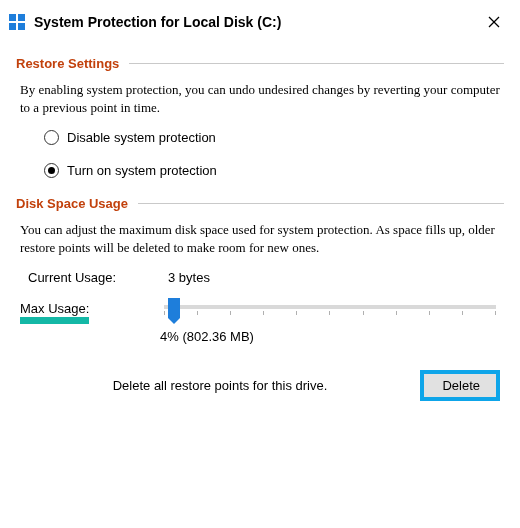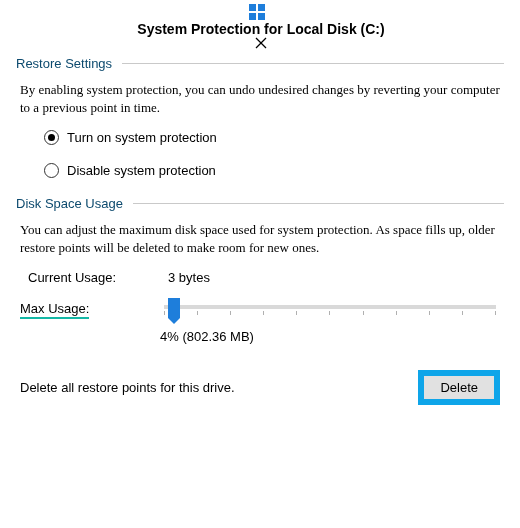--- a/index.html
+++ b/index.html
@@ -9,22 +9,21 @@
     font-family: "Segoe UI", Tahoma, sans-serif;
     font-size: 13px;
     color: #000;
     background: #fff;
     overflow: hidden;
   }
   .titlebar {
     display: flex;
     align-items: center;
     height: 32px;
-    padding: 3px 6px 0 8px;
-    flex-direction: column;
+    padding: 12px 6px 0 8px;
   }
   .titlebar .app-icon {
     width: 18px; height: 18px;
     margin-right: 8px;
     display: flex; flex-wrap: wrap;
   }
   .titlebar .app-icon span {
     width: 7px; height: 7px; margin: 1px;
     background: #1e7edb;
   }
@@ -39,21 +38,22 @@
     cursor: pointer;
   }
   .titlebar .close svg { width: 12px; height: 12px; }
   .content {
     padding: 8px 16px 0 16px;
   }
   .section-header {
     display: flex;
     align-items: center;
     margin: 16px 0 10px 0;
-    color: #0c4a6e;
+    color: #c2410c;
+    font-weight: bold;
   }
   .section-header .label {
     font-size: 13px;
     white-space: nowrap;
     padding-right: 10px;
   }
   .section-header .rule {
     flex: 1;
     height: 1px;
     background: #c9c9c9;
@@ -127,35 +127,35 @@
     justify-content: space-between;
   }
   .ticks span{
     width:1px;height:4px;background:#b0b0b0;display:block;
   }
   .slider-value {
     text-align: left;
     margin-top: 10px;
   }
   .underline-key {
-    border-bottom: 2px solid #14b8a6;
+    border-bottom: 7px solid #14b8a6;
     display:inline-block;
     padding-bottom:1px;
   }
   .delete-row {
     display: flex;
     align-items: center;
     margin: 26px 4px 0 4px;
   }
-  .delete-row .txt { flex: 1; }
+  .delete-row .txt { flex: 1; text-align: center; }
   .btn {
     min-width: 80px;
     padding: 4px 16px;
     background: #e1e1e1;
-    border: 6px solid #0ea5e9;
+    border: 4px solid #0ea5e9;
     cursor: pointer;
     font-family: inherit;
     font-size: 13px;
     text-align: right;
   }
 </style>
 </head>
 <body>
 
 <div class="titlebar">
@@ -178,28 +178,28 @@
 
   <div class="section-header">
     <span class="label">Restore Settings</span>
     <span class="rule"></span>
   </div>
 
   <div class="desc">By enabling system protection, you can undo undesired changes by reverting your computer to a previous point in time.</div>
 
   <div class="radio-group">
     <div class="radio-line">
+      <span class="radio-outer"></span>
+      <span>Disable system protection</span>
+    </div>
+    <div class="radio-line">
       <span class="radio-outer">
         <span class="radio-inner"></span>
       </span>
       <span>Turn on system protection</span>
-    </div>
-    <div class="radio-line">
-      <span class="radio-outer"></span>
-      <span>Disable system protection</span>
     </div>
   </div>
 
   <div class="section-header" style="">
     <span class="label">Disk Space Usage</span>
     <span class="rule"></span>
   </div>
 
   <div class="desc">You can adjust the maximum disk space used for system protection. As space fills up, older restore points will be deleted to make room for new ones.</div>
 

